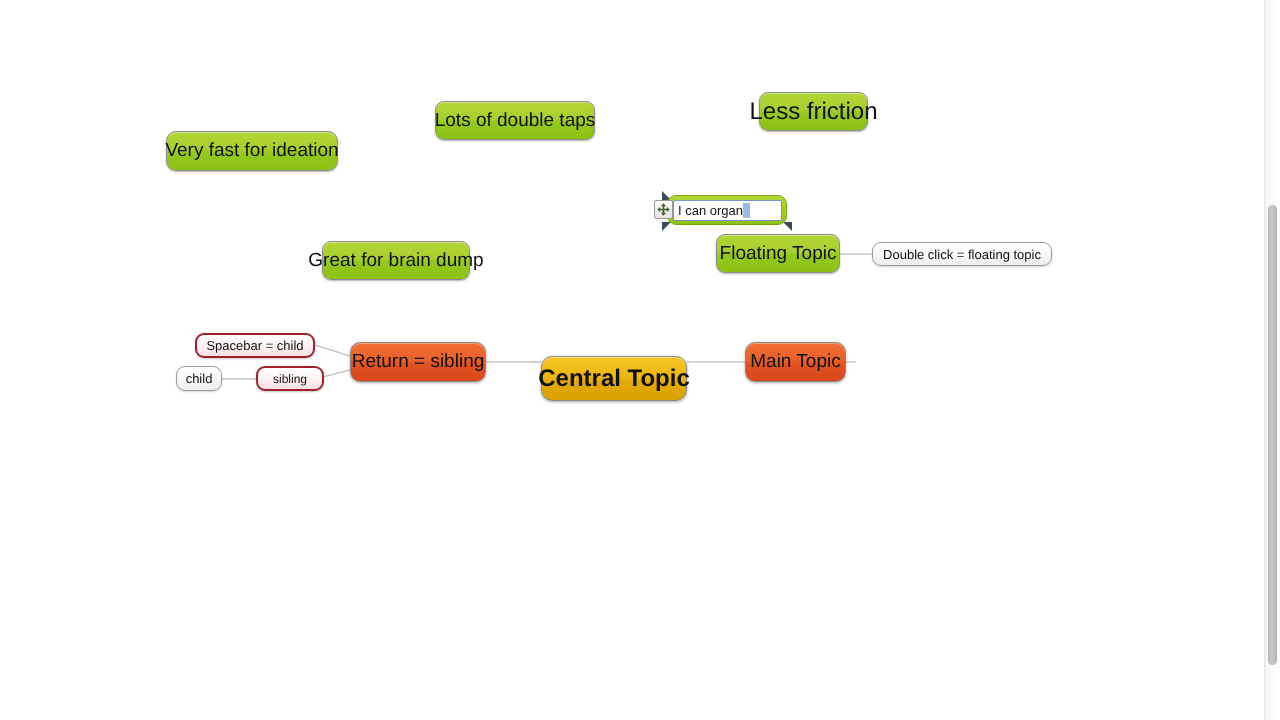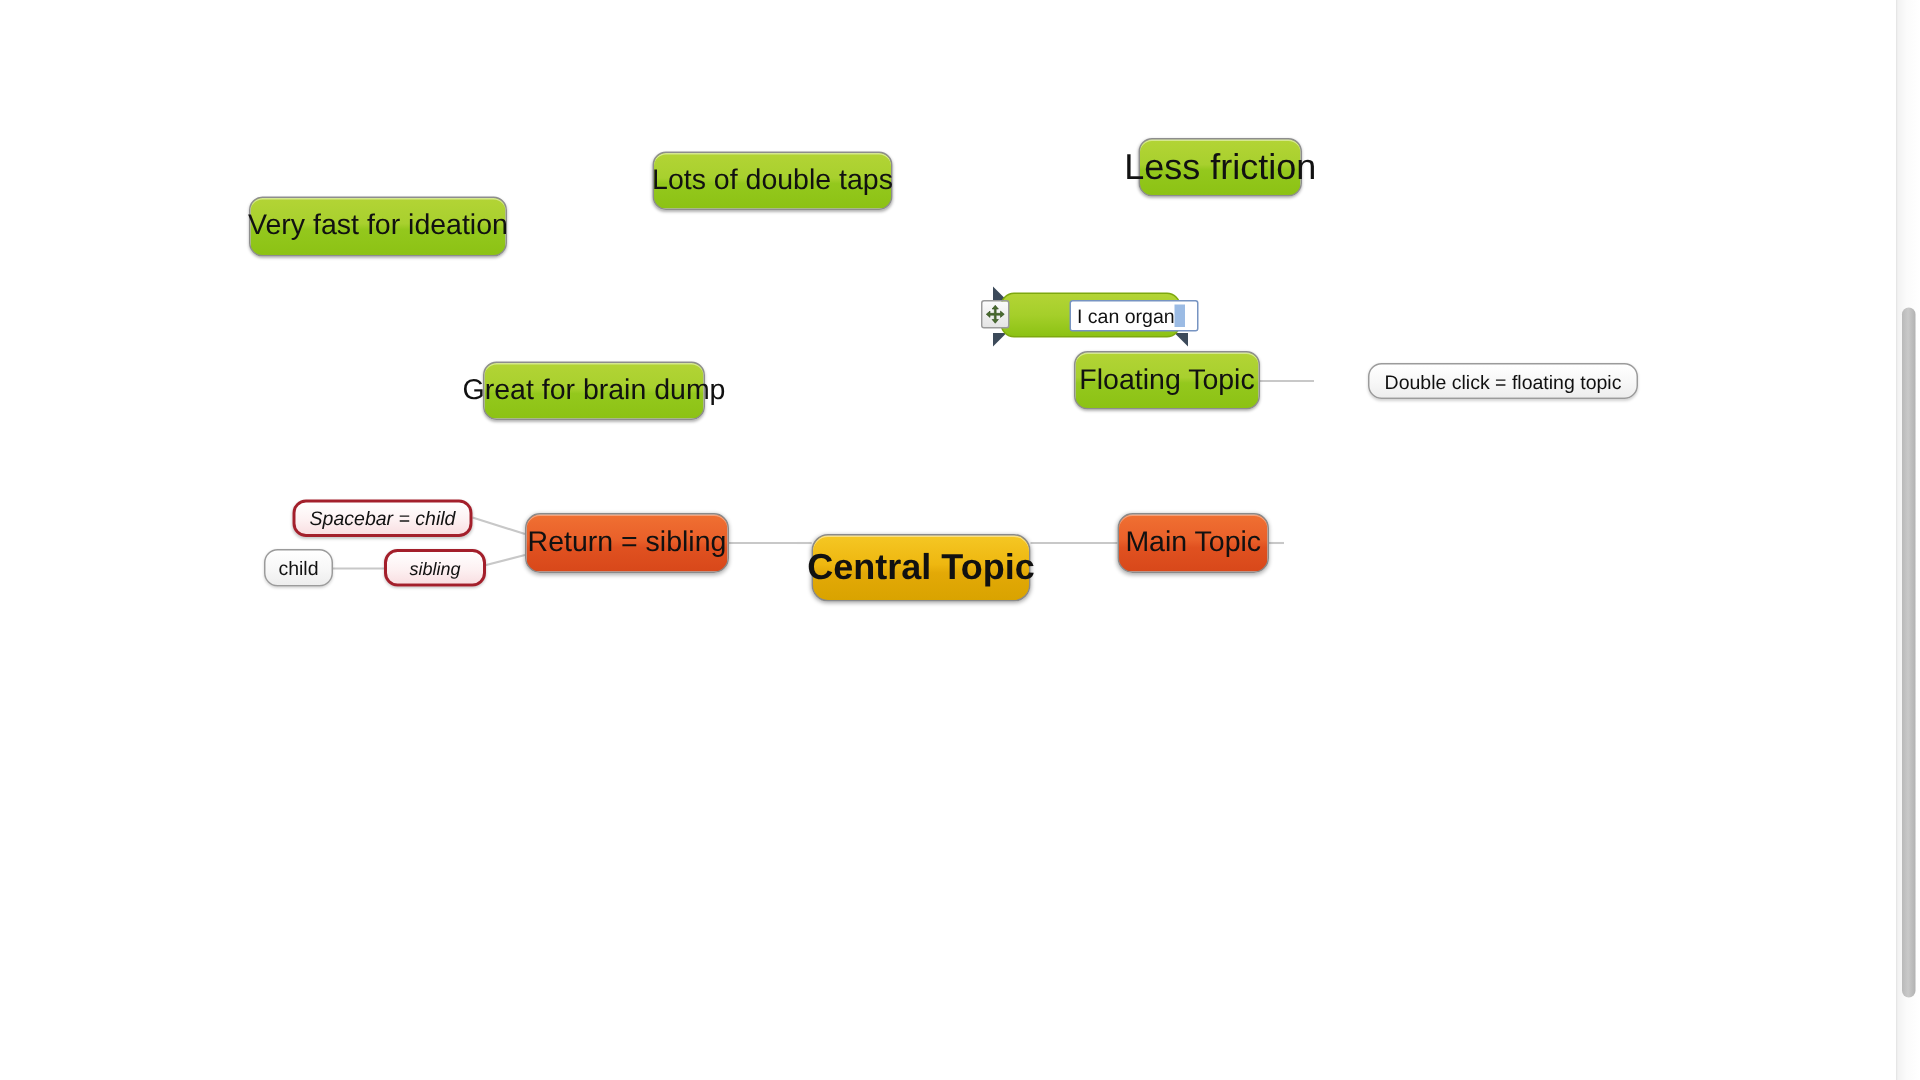--- a/index.html
+++ b/index.html
@@ -75,21 +75,20 @@
   }
 
   
   .node.crimson {
     background: linear-gradient(to bottom, #ffffff 0%, #fdf1f2 55%, #f9dfe2 100%);
     border: 2px solid #a31f2b;
     border-radius: 9px;
     box-shadow: 0 1px 2px rgba(0,0,0,0.22);
     font-size: 13px;
     padding: 0 9px;
-    font-style: italic;
   }
 
   
   .node.gray {
     background: linear-gradient(to bottom, #ffffff 0%, #f7f7f7 55%, #ededed 100%);
     border: 1px solid #9b9b9b;
     border-radius: 9px;
     box-shadow: 0 1px 2px rgba(0,0,0,0.18);
     font-size: 13px;
     padding: 0 9px;
@@ -178,36 +177,36 @@
       <line x1="541" y1="362" x2="486" y2="362" stroke="#c8c8c8" stroke-width="1.4"></line>
       <line x1="541" y1="362" x2="531" y2="362" stroke="#c8c8c8" stroke-width="1.4"></line>
       <line x1="350" y1="356" x2="315" y2="345" stroke="#c8c8c8" stroke-width="1.4"></line>
       <line x1="350" y1="370" x2="315" y2="379" stroke="#c8c8c8" stroke-width="1.4"></line>
       <line x1="256" y1="379" x2="222" y2="379" stroke="#c8c8c8" stroke-width="1.4"></line>
       <line x1="840" y1="254" x2="876" y2="254" stroke="#c8c8c8" stroke-width="1.4"></line>
       <line x1="846" y1="362" x2="856" y2="362" stroke="#c8c8c8" stroke-width="1.4"></line>
     </svg>
 
   <div id="node-layer">
-      <div class="node green" style="left: 166px; top: 131px; width: 172px; height: 40px; font-size: 19px;">
+      <div class="node green" style="left: 166px; top: 131px; width: 172px; height: 40px; font-size: 19px; border-radius: 10px;">
         <span>Very fast for ideation</span>
       </div>
       <div class="node green" style="left: 435px; top: 101px; width: 160px; height: 39px; font-size: 19px;">
         <span>Lots of double taps</span>
       </div>
       <div class="node green" style="left: 759px; top: 92px; width: 109px; height: 39px; font-size: 24px;">
         <span>Less friction</span>
       </div>
       <div class="node green" style="left: 322px; top: 241px; width: 148px; height: 39px; font-size: 19px;">
         <span>Great for brain dump</span>
       </div>
       <div class="node green" style="left: 716px; top: 234px; width: 124px; height: 39px; font-size: 19px;">
         <span>Floating Topic</span>
       </div>
-      <div class="node gray" style="left: 912px; top: 242px; width: 180px; height: 24px; font-size: 13px; text-align: center;">
+      <div class="node gray" style="left: 872px; top: 242px; width: 180px; height: 24px; font-size: 13px; text-align: center;">
         <span>Double click = floating topic</span>
       </div>
       <div class="node gold" style="left: 541px; top: 356px; width: 146px; height: 45px; font-size: 24px; font-weight: bold;">
         <span>Central Topic</span>
       </div>
       <div class="node orange" style="left: 745px; top: 342px; width: 101px; height: 40px; font-size: 19px;">
         <span>Main Topic</span>
       </div>
       <div class="node orange" style="left: 350px; top: 342px; width: 136px; height: 40px; font-size: 19px;">
         <span>Return = sibling</span>
@@ -224,21 +223,21 @@
     </div>
 
   <div id="edit-node-wrap" style="left: 662px; top: 191px; width: 130px; height: 40px;">
     <div class="sel-handle tl" style="left: 0px; top: 0px;"></div>
     <div class="sel-handle tr" style="right: 0px; top: 0px;"></div>
     <div class="sel-handle bl" style="left: 0px; bottom: 0px;"></div>
     <div class="sel-handle br" style="right: 0px; bottom: 0px;"></div>
 
     <div class="edit-shell" style="left: 5px; top: 4px; width: 120px; height: 30px;"></div>
 
-    <div class="edit-input" style="left: 11px; top: 9px; width: 86px; height: 21px; margin-left: 40px;">
+    <div class="edit-input" style="left: 11px; top: 9px; width: 109px; height: 21px;">
       <span>I can organ</span>
         <span class="edit-caret"></span>
     </div>
 
     <div class="move-handle" style="left: -8px; top: 9px;">
       <svg width="13" height="13" viewBox="0 0 13 13" aria-hidden="true">
         <path d="M6.5 0.5 L8.6 3 H7.1 V5.9 H10 V4.4 L12.5 6.5 L10 8.6 V7.1 H7.1 V10 H8.6 L6.5 12.5 L4.4 10 H5.9 V7.1 H3 V8.6 L0.5 6.5 L3 4.4 V5.9 H5.9 V3 H4.4 Z" fill="#4a6c2f" stroke="#2f4a1d" stroke-width="0.4"></path>
       </svg>
     </div>
   </div>

